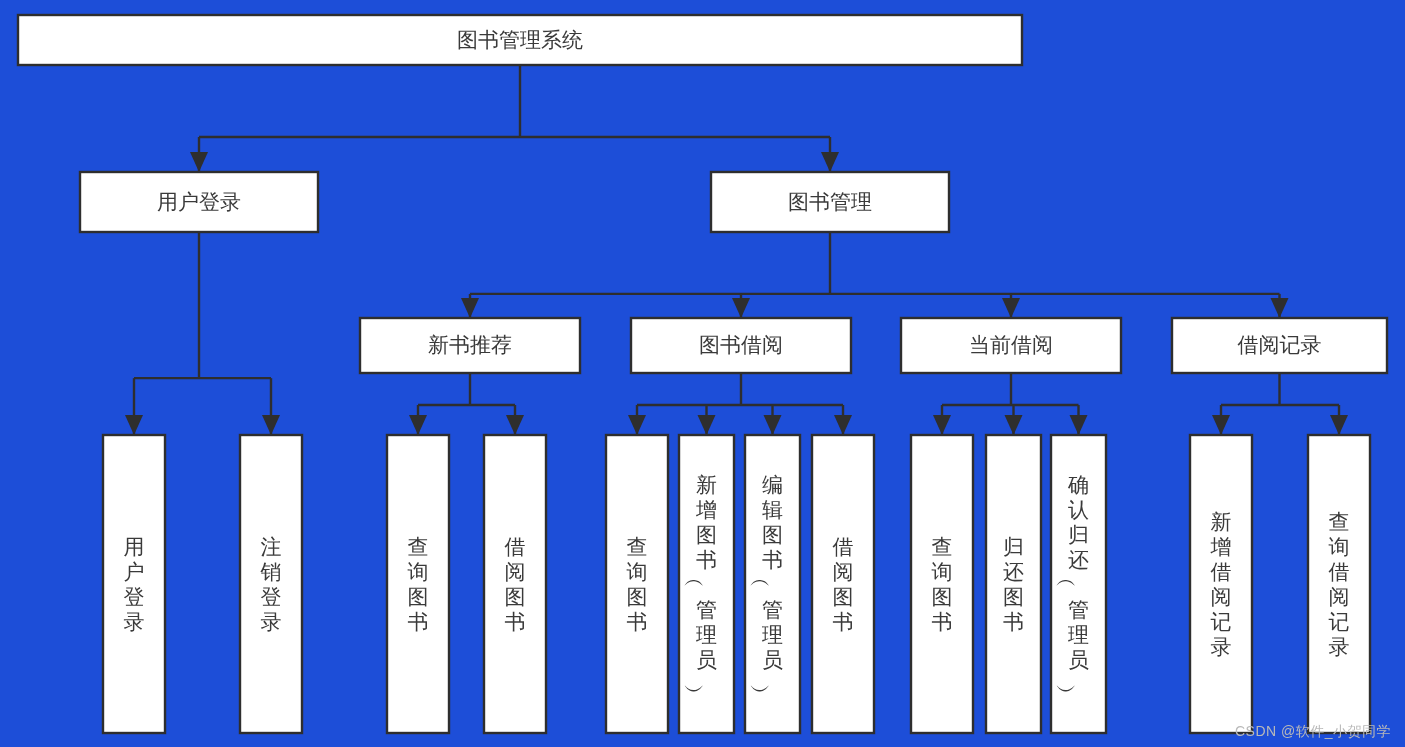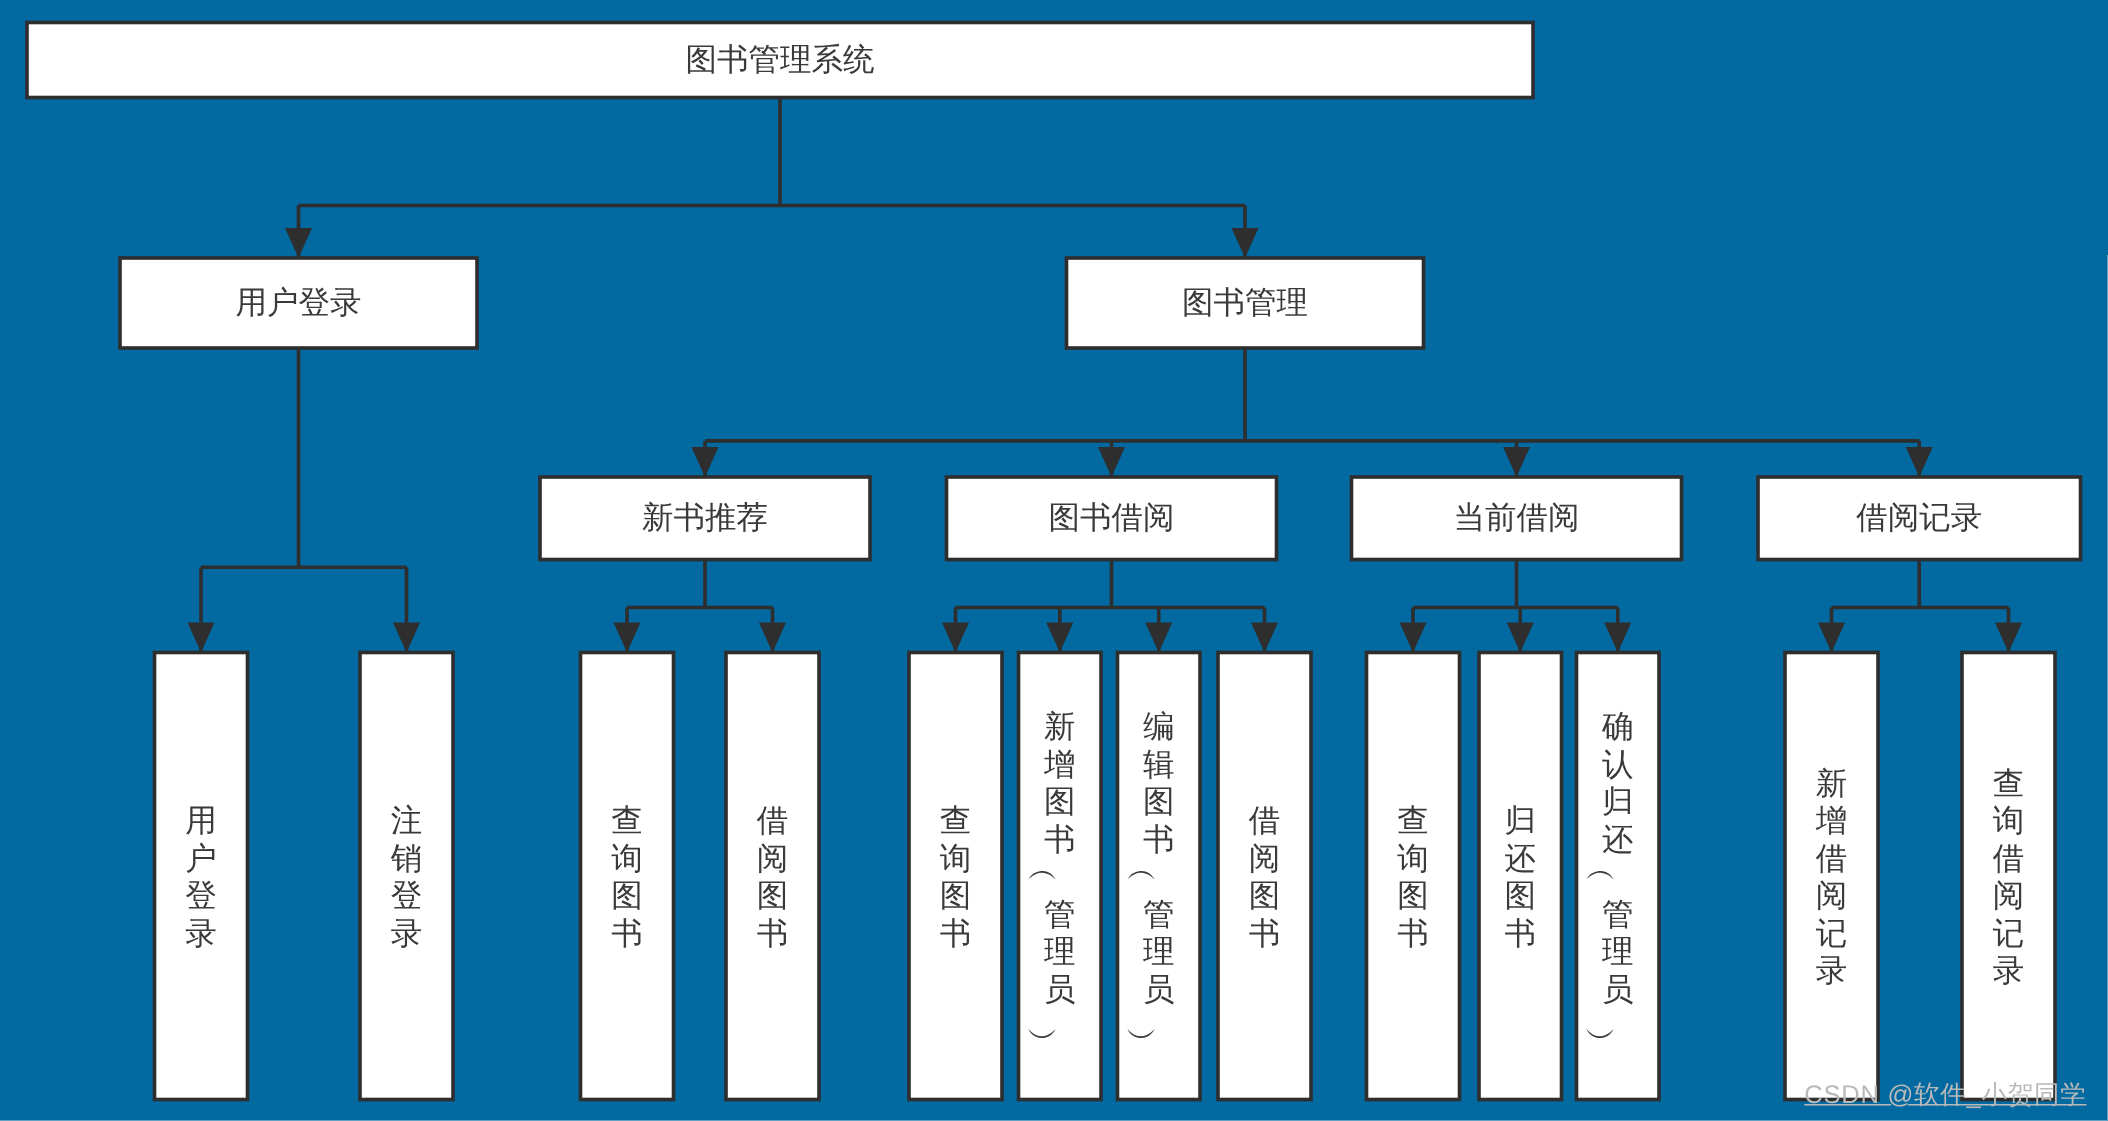--- a/index.html
+++ b/index.html
@@ -10,21 +10,21 @@
   body {
     width: 1405px;
     height: 747px;
     font-family: "Liberation Sans", "DejaVu Sans", sans-serif;
     overflow: hidden;
   }
   #canvas {
     position: relative;
     width: 1405px;
     height: 747px;
-    background: #0369a1;
+    background: #1d4ed8;
   }
   svg#diagram {
     position: absolute;
     top: 0;
     left: 0;
     width: 1405px;
     height: 747px;
   }
   .node-box {
     fill: #ffffff;
@@ -51,26 +51,25 @@
     fill: #3a3a3a;
     font-family: "Liberation Sans", "DejaVu Sans", sans-serif;
     font-size: 21px;
     text-anchor: middle;
   }
   .watermark {
     position: absolute;
     right: 14px;
     bottom: 6px;
     font-family: "Liberation Sans", "DejaVu Sans", sans-serif;
-    font-size: 17px;
+    font-size: 14px;
     color: #b9b9b9;
     letter-spacing: 0.5px;
     white-space: nowrap;
     user-select: none;
-    text-decoration: underline;
   }
 </style>
 </head>
 <body>
 
 <div id="canvas">
   <svg id="diagram" viewBox="0 0 1405 747">
     <g id="edges-layer">
         <g>
           <line x1="520" y1="65" x2="520" y2="137" class="link-line"></line>

